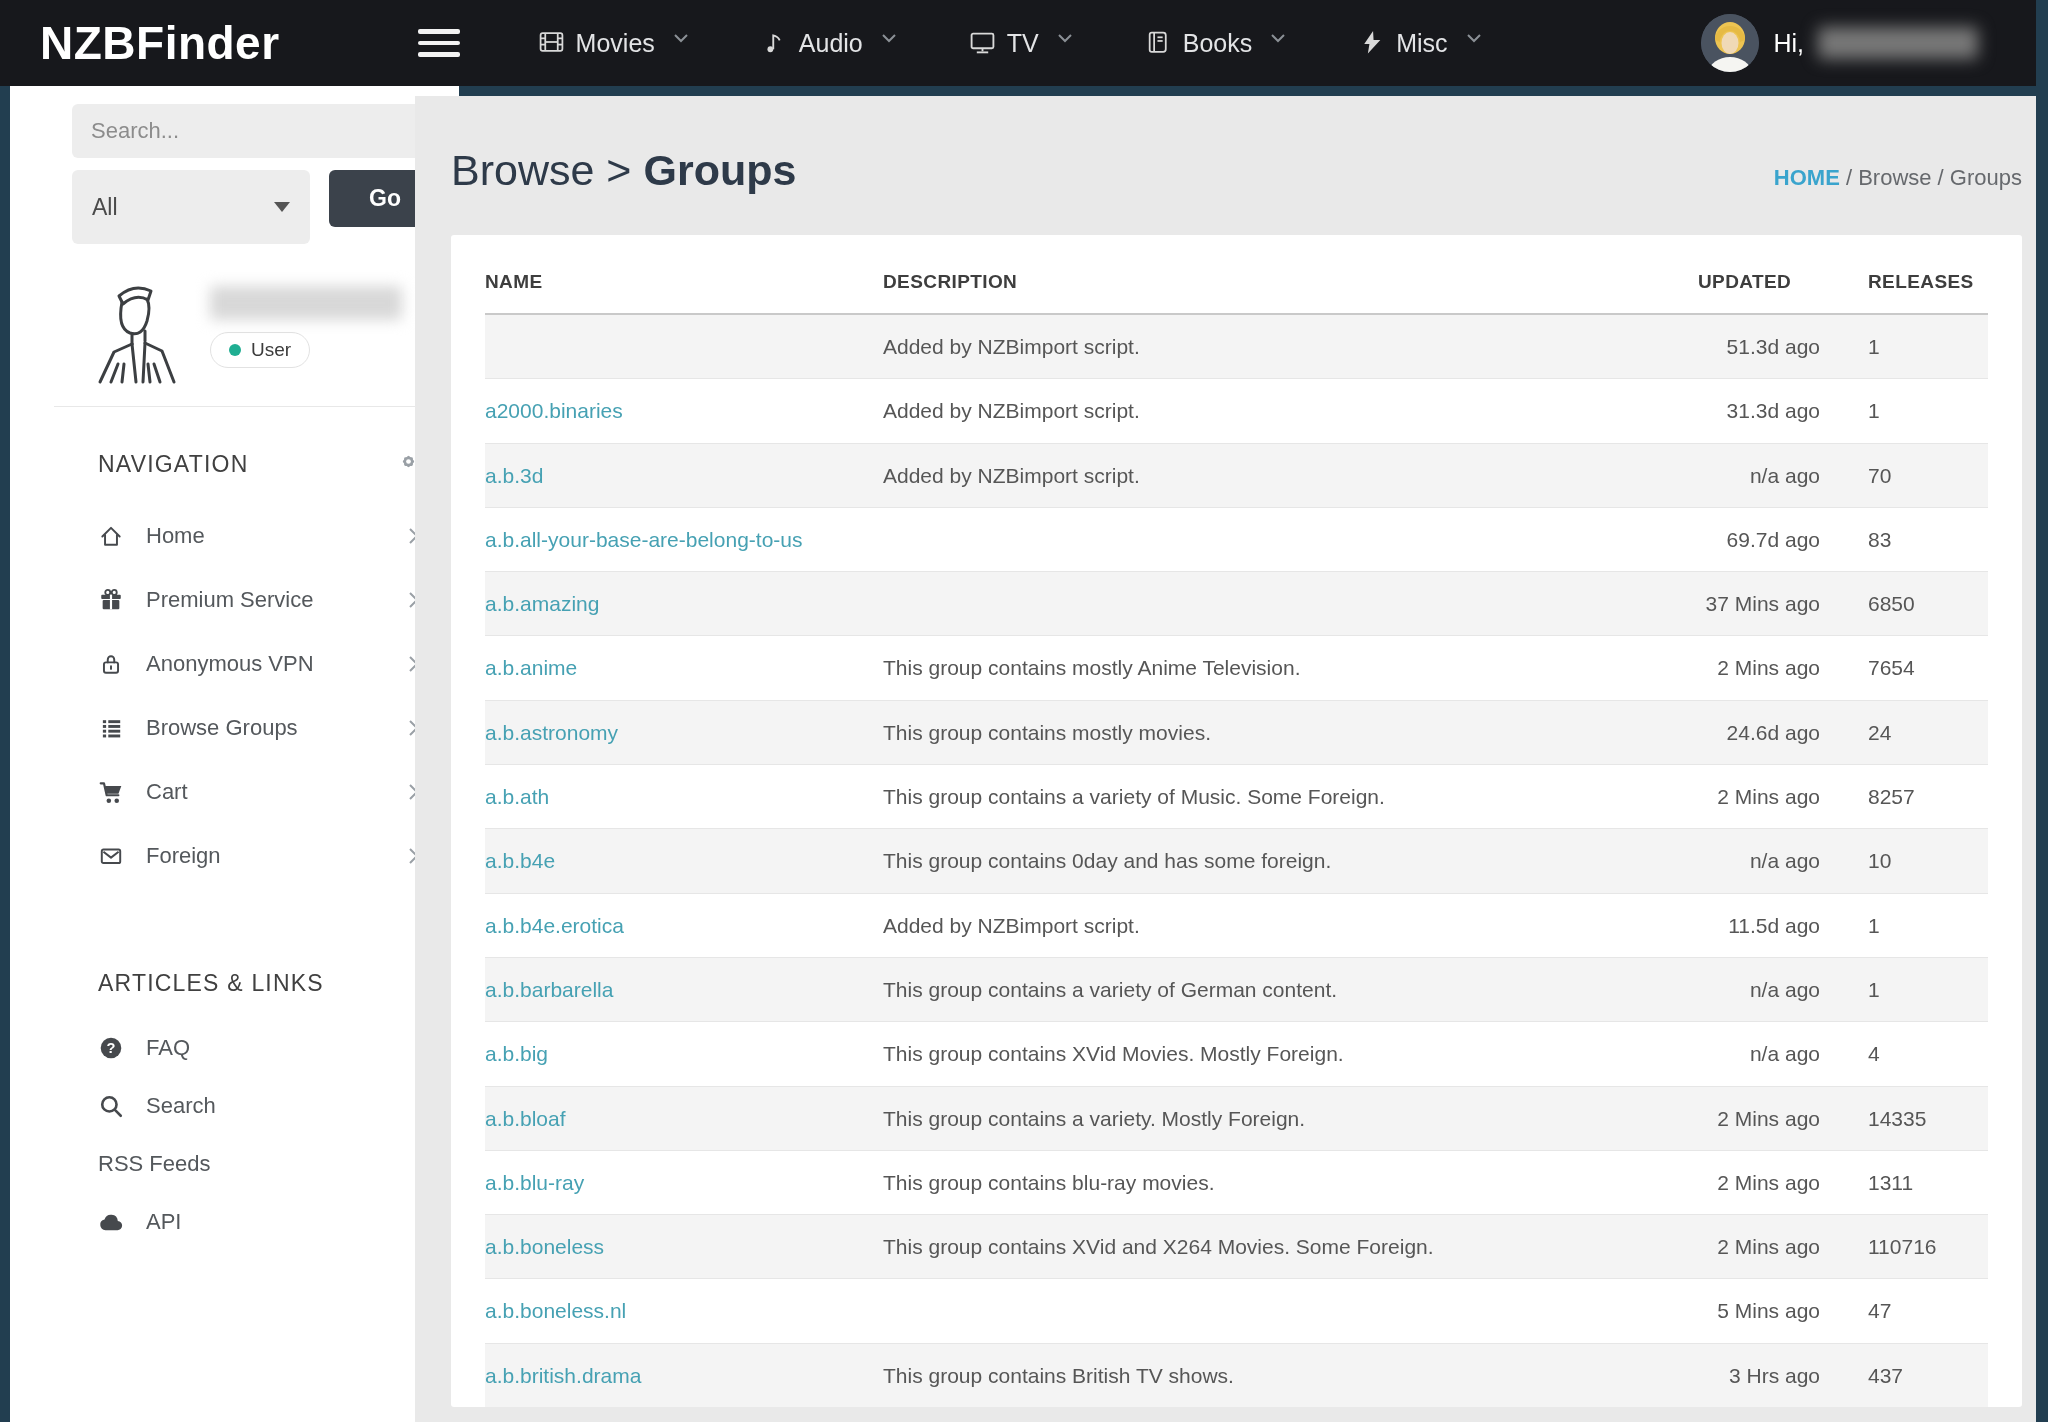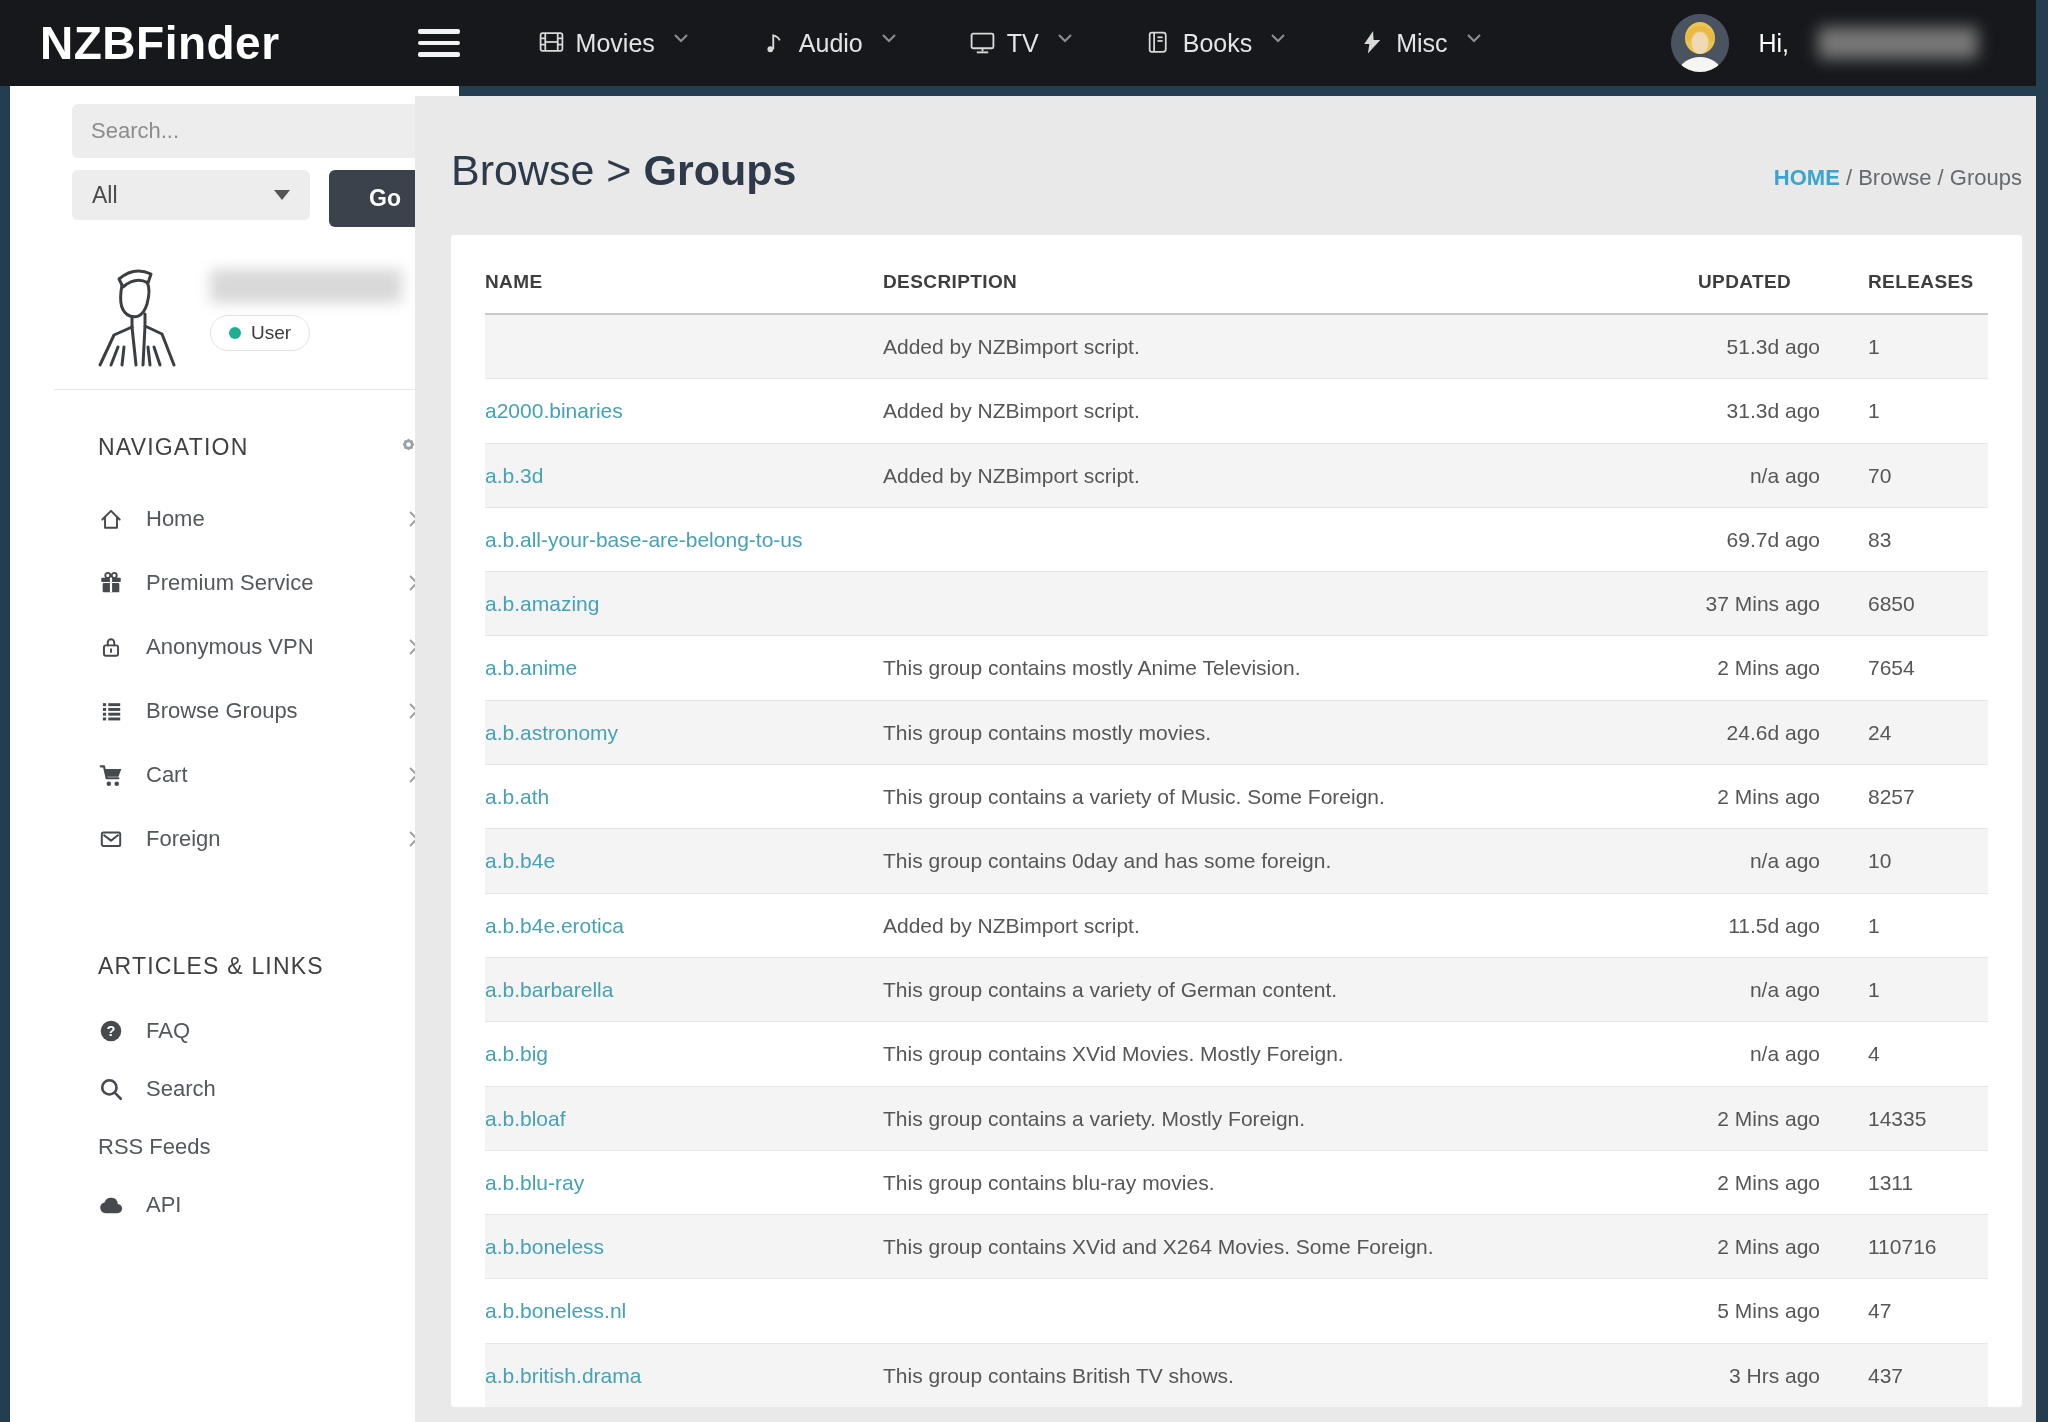--- a/index.html
+++ b/index.html
@@ -15,37 +15,37 @@
     background:#17181c;display:flex;align-items:center;z-index:5;
   }
   .logo{margin-left:40px;font-size:46px;font-weight:bold;color:#ffffff;letter-spacing:.5px;cursor:pointer;}
   .hamburger{margin-left:132px;display:flex;flex-direction:column;gap:7px;cursor:pointer;padding:6px;}
   .hamburger span{display:block;width:42px;height:4.5px;background:#f2f2f2;border-radius:2px;}
   .nav-menu{display:flex;align-items:flex-start;gap:11px;margin-left:72px;cursor:pointer;}
   .nav-menu:first-of-type{margin-left:52px;}
   .nav-menu .lbl{color:#e3e4e6;font-size:25px;}
   .nav-menu svg.mi{display:block;}
   .chev{margin-left:7px;display:block;}
-  .nav-user{margin-left:auto;margin-right:58px;display:flex;align-items:center;gap:29px;}
+  .nav-user{margin-left:auto;margin-right:58px;display:flex;align-items:center;gap:14px;}
   .avatar{width:58px;height:58px;border-radius:50%;overflow:hidden;background:#4a5360;flex:none;cursor:pointer;}
   .hi{color:#ffffff;font-size:25px;}
   .blur-name{width:160px;height:32px;background:#787878;border-radius:4px;filter:blur(8px);}
   
   .strip-left{position:absolute;left:0;top:86px;width:10px;height:1336px;background:#223e50;}
   .strip-right{position:absolute;right:0;top:0;width:12px;height:1422px;background:#223e50;}
   
   .sidebar{position:absolute;left:10px;top:86px;width:405px;height:1336px;background:#ffffff;padding-left:44px;}
   .search-input{
     display:block;margin:18px 18px 0;width:331px;height:54px;background:#ededed;border:none;outline:none;
     border-radius:6px;font-size:22px;color:#666;padding:0 19px;font-family:"Liberation Sans",sans-serif;
   }
   .search-input::placeholder{color:#8c8c8c;opacity:1;}
   .select-row{display:flex;margin:12px 18px 0;justify-content:space-between;}
   .select{
-    width:198px;height:50px;background:#ededed;border-radius:6px;display:flex;align-items:center;
+    width:198px;height:74px;background:#ededed;border-radius:6px;display:flex;align-items:center;
     justify-content:space-between;padding:0 20px;font-size:23px;color:#4a4a4a;cursor:pointer;
   }
   .caret-down{width:0;height:0;border-left:8px solid transparent;border-right:8px solid transparent;border-top:10px solid #555;}
   .go-btn{
     width:112px;height:57px;background:#3b424b;color:#fff;border:none;border-radius:6px;
     font-size:23px;font-weight:bold;cursor:pointer;font-family:"Liberation Sans",sans-serif;
   }
   .user-block{display:flex;margin:36px 0 0 34px;gap:30px;}
   .user-meta{padding-top:6px;}
   .blur-user{width:192px;height:34px;background:#d8d8d8;border-radius:4px;filter:blur(7px);}

